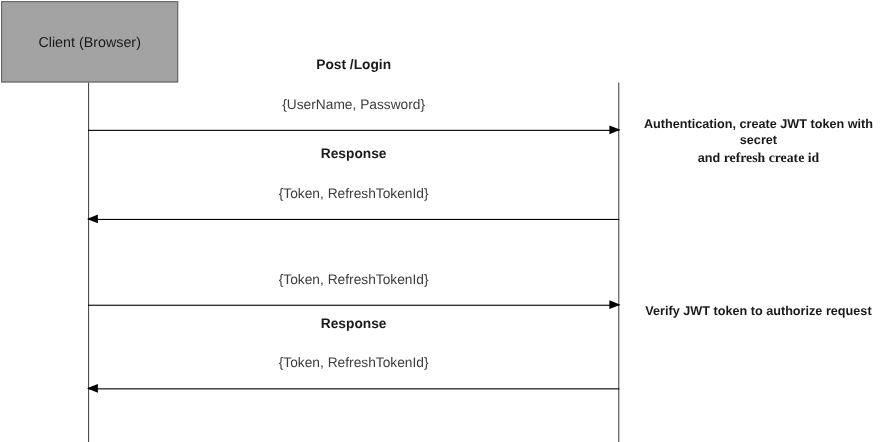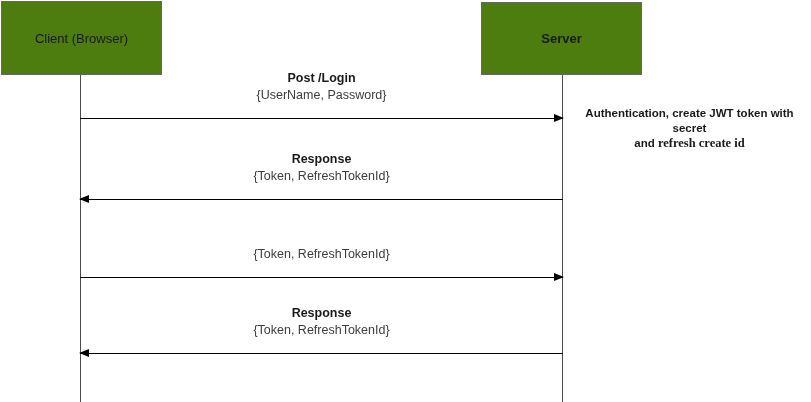--- a/index.html
+++ b/index.html
@@ -21,21 +21,21 @@
     left: 0;
     top: 0;
     width: 811px;
     height: 402px;
   }
 
   
   .participant {
     position: absolute;
     box-sizing: border-box;
-    background: #4d7c0f;
+    background: #a3a3a3;
     border: 1px solid #666666;
     display: flex;
     align-items: center;
     justify-content: center;
   }
   .participant .plabel {
     font-size: 13px;
     line-height: 15px;
     color: #1a1a1a;
     text-align: center;
@@ -123,20 +123,21 @@
     font-size: 12.5px;
     font-weight: 700;
     color: #1a1a1a;
     white-space: nowrap;
   }
   .msg-payload {
     font-size: 12.5px;
     font-weight: 400;
     color: #3d3d3d;
     white-space: nowrap;
+    margin-top: 19px;
   }
 
   
   .note {
     position: absolute;
     text-align: center;
     line-height: 15px;
     font-size: 11.5px;
     color: #1a1a1a;
   }
@@ -162,23 +163,20 @@
 </style>
 </head>
 <body>
 
 <div id="diagram">
 
   <div class="participant" id="participant-client">
     <span class="plabel">Client (Browser)</span>
   </div>
 
-  <div class="participant" id="participant-server">
-    <span class="plabel">Server</span>
-  </div>
 
   <div class="lifeline" id="lifeline-client"></div>
   <div class="lifeline" id="lifeline-server"></div>
 
   <div class="message" style="top:118px;">
     <div class="msg-line"></div>
     <div class="msg-arrow right"></div>
     <div class="msg-labels">
       <div class="msg-title">Post /Login</div>
       <div class="msg-payload">{UserName, Password}</div>
@@ -209,14 +207,17 @@
       <div class="msg-title">Response</div>
       <div class="msg-payload">{Token, RefreshTokenId}</div>
     </div>
   </div>
 
   <div class="note" id="note-auth">
     <span class="sans">Authentication, create JWT token with secret</span><br>
     <span class="sans">and </span><span class="serif-bold">refresh create id</span>
   </div>
 
+  <div class="note" id="note-verify">
+    <span class="sans">Verify JWT token to authorize request</span>
+  </div>
 
 </div>
 
 </body></html>

